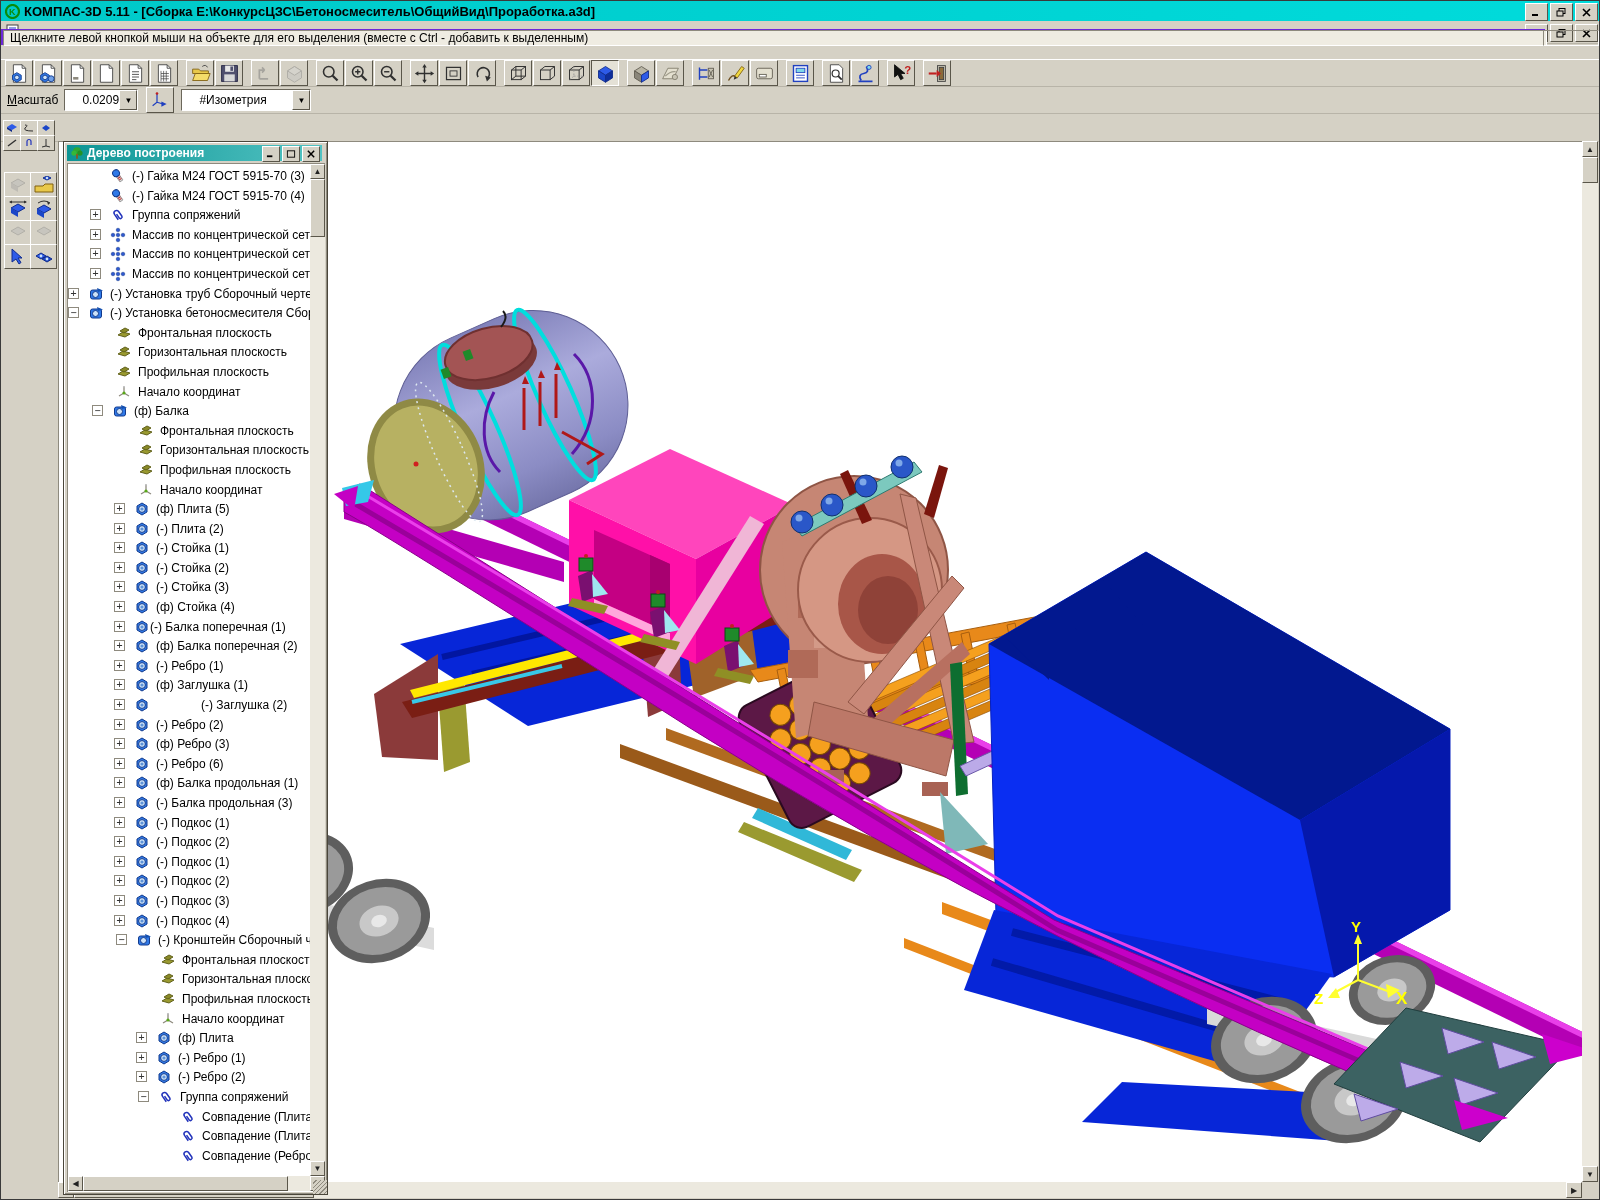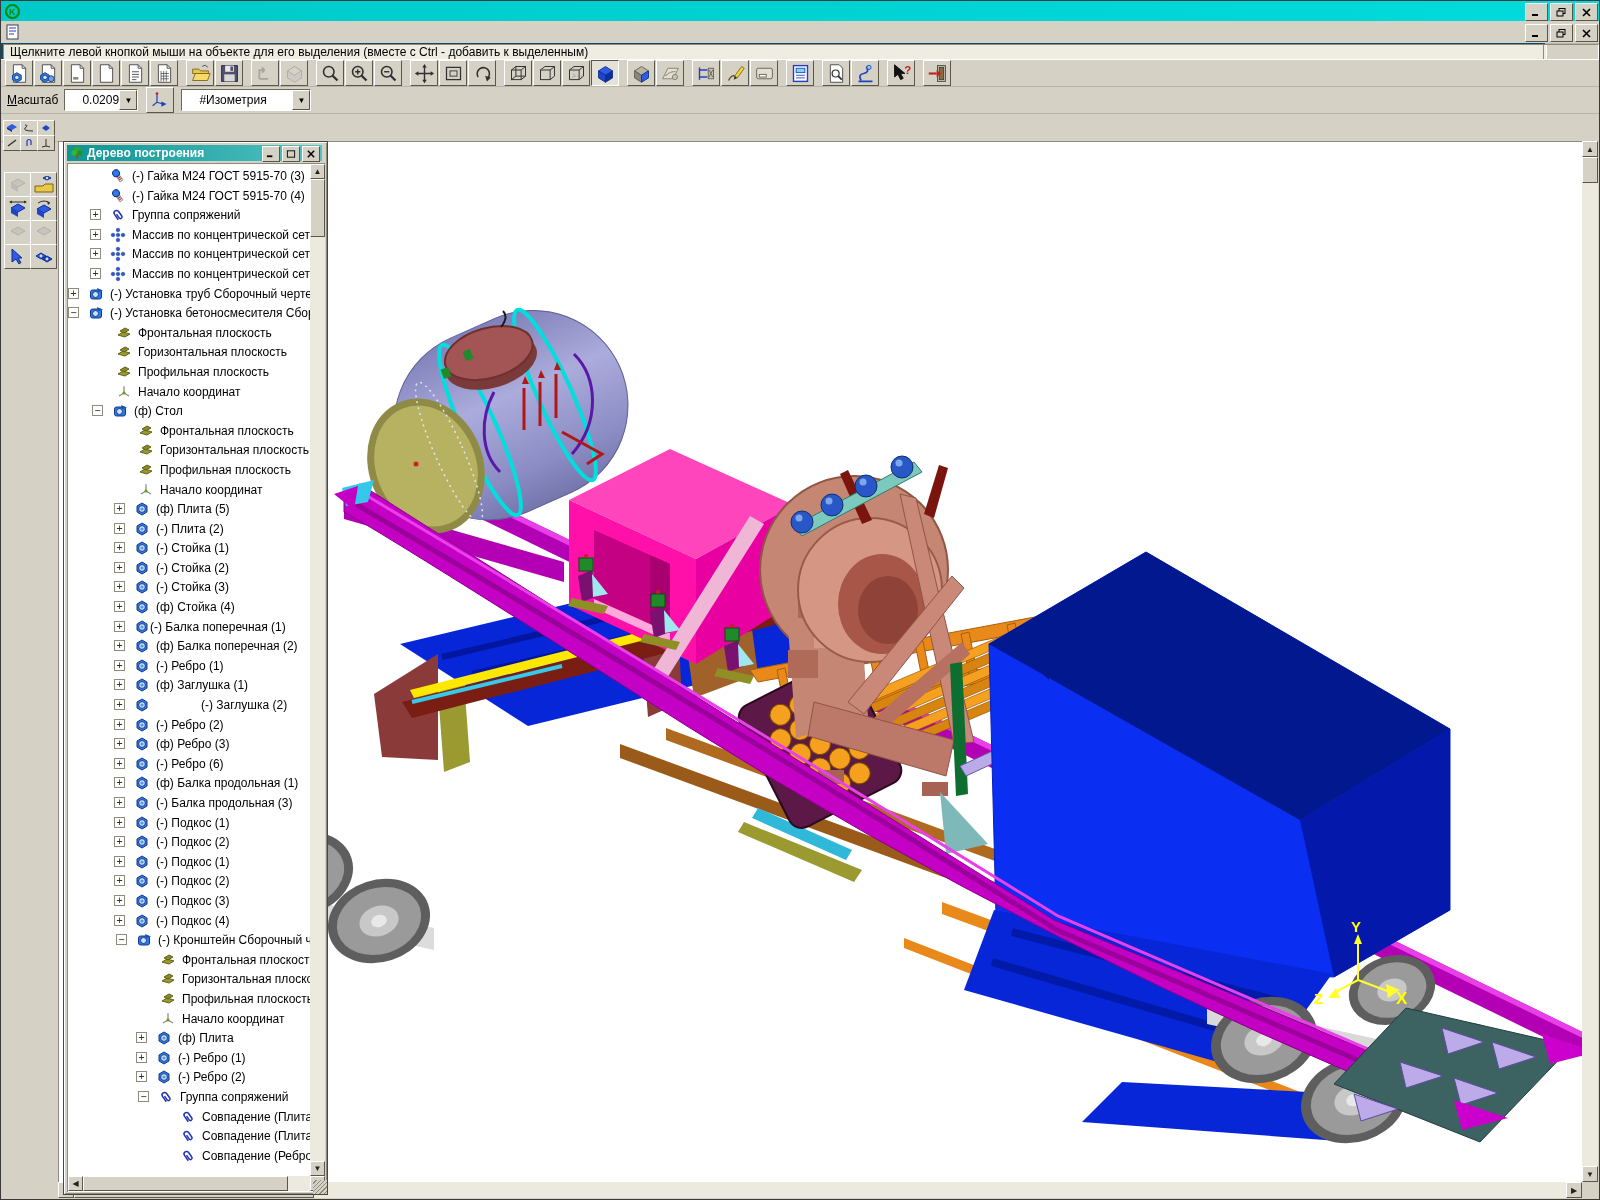--- a/index.html
+++ b/index.html
@@ -10,21 +10,21 @@
   
   #titlebar{left:0;top:0;width:1600px;height:20px;background:linear-gradient(90deg,#00C9C9,#00DBDB);display:flex;align-items:center}
   #titlebar .ttl{font-weight:bold;font-size:13px;margin-left:4px;white-space:nowrap}
   .winbtns{position:absolute;right:3px;top:2px;display:flex;gap:2px}
   .wbtn{width:21px;height:16px;background:#D5D1C5;border-top:1px solid #FFF;border-left:1px solid #FFF;
         border-right:1px solid #5A564A;border-bottom:1px solid #5A564A;display:flex;align-items:center;justify-content:center}
   .wbtn svg{width:11px;height:9px}
   #menubar{left:0;top:20px;width:1600px;height:22px;background:#D5D1C5;display:flex;align-items:center;border-bottom:1px solid #B8B4A8}
   .mitem{padding:2px 8px;white-space:nowrap}
   .mitem.disabled{color:#8E8A7E;text-shadow:1px 1px 0 #FFF}
-  #hintbar{left:0;top:42px;width:1544px;height:16px;background:#0c4a6e}
+  #hintbar{left:0;top:28px;width:1544px;height:16px;background:#6d28d9}
   #hintfield{position:absolute;left:2px;top:1px;width:1536px;height:14px;background:#EFECE2;
      border-top:1px solid #8E8A7E;border-left:1px solid #8E8A7E;border-bottom:1px solid #FFF;border-right:1px solid #FFF;
      font-size:12px;padding-left:6px;line-height:14px;white-space:nowrap;overflow:hidden}
   #hintright{position:absolute;left:1542px;top:1px;width:54px;height:14px;
      border-top:1px solid #8E8A7E;border-left:1px solid #8E8A7E;border-bottom:1px solid #FFF;border-right:1px solid #FFF}
   
   #maintoolbar{left:0;top:58px;width:1600px;height:28px;display:flex;align-items:center;padding-left:4px;box-sizing:border-box;
       border-top:1px solid #FFF;border-bottom:1px solid #B8B4A8}
   .tbtn{width:26px;height:24px;background:#D5D1C5;border-top:1px solid #FFF;border-left:1px solid #FFF;
         border-right:1px solid #5A564A;border-bottom:1px solid #5A564A;display:flex;align-items:center;justify-content:center;margin-right:1px;flex:none}
@@ -290,20 +290,21 @@
         <polygon points="11,8 16,12 11,16" fill="#C02020"></polygon>
       </symbol>
   </defs>
 </svg>
 
 <div id="titlebar" class="abs">
   <svg width="15" height="15" style="margin-left:4px">
       <circle cx="7.5" cy="7.5" r="6.5" fill="none" stroke="#0A8A0A" stroke-width="2.2"></circle>
       <text x="4" y="11" font-size="9" font-weight="bold" fill="#0A8A0A">K</text>
     </svg>
+  <span class="ttl">КОМПАС-3D 5.11 - [Сборка E:\КонкурсЦЗС\Бетоносмеситель\ОбщийВид\Проработка.a3d]</span>
   <div class="winbtns">
     <div class="wbtn">
         <svg viewBox="0 0 11 9">
           <rect x="1" y="6" width="6" height="2" fill="#000"></rect>
         </svg>
       </div>
     <div class="wbtn">
         <svg viewBox="0 0 11 9">
           <rect x="3" y="0.5" width="6" height="5" fill="none" stroke="#000"></rect>
           <rect x="1" y="3" width="6" height="5" fill="#D5D1C5" stroke="#000"></rect>
@@ -1040,21 +1041,21 @@
           <svg class="ticon" viewBox="0 0 16 16" style="left: 48px;">
             <use href="#ic-origin" xlink:href="#ic-origin"></use>
           </svg>
           <span class="ttext" style="left: 70px;">Начало координат</span>
         </div>
         <div class="trow">
           <span class="tbox" style="left: 24px;">−</span>
           <svg class="ticon" viewBox="0 0 16 16" style="left: 44px;">
             <use href="#ic-asm" xlink:href="#ic-asm"></use>
           </svg>
-          <span class="ttext" style="left: 66px;">(ф) Стол</span>
+          <span class="ttext" style="left: 66px;">(ф) Балка</span>
         </div>
         <div class="trow">
 
           <svg class="ticon" viewBox="0 0 16 16" style="left: 70px;">
             <use href="#ic-plane" xlink:href="#ic-plane"></use>
           </svg>
           <span class="ttext" style="left: 92px;">Фронтальная плоскость</span>
         </div>
         <div class="trow">
 

